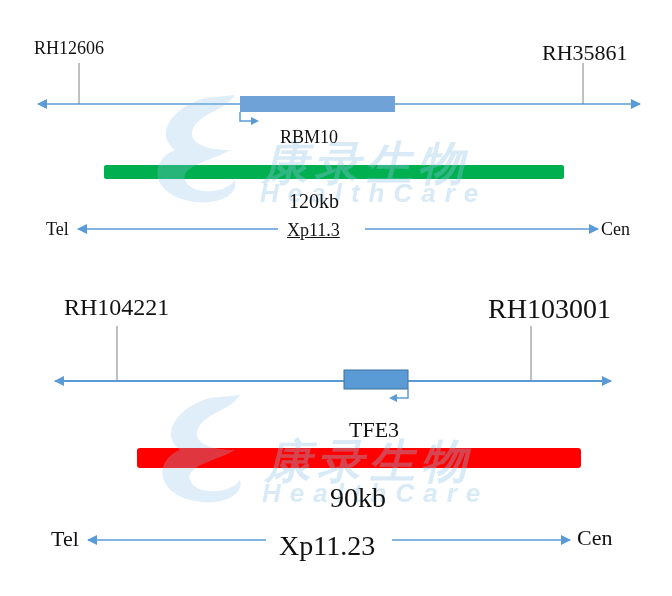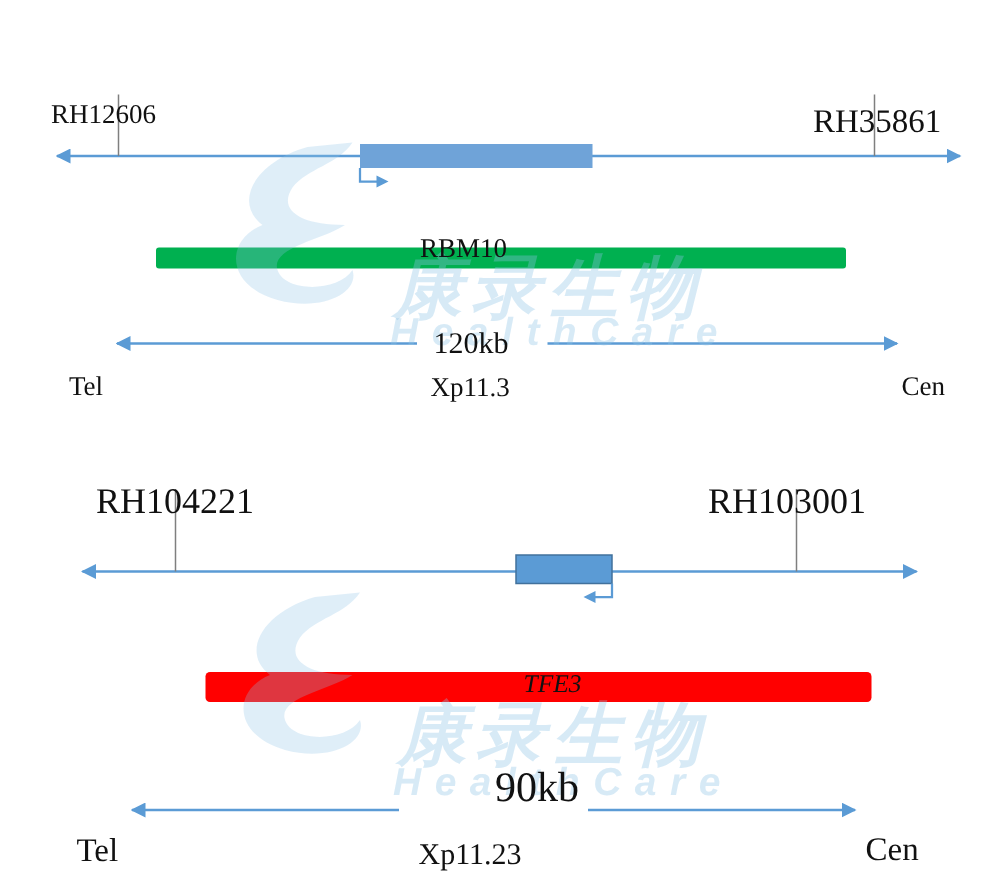--- a/index.html
+++ b/index.html
@@ -1,18 +1,18 @@
 <!DOCTYPE html>
 <html><head>
 <meta charset="utf-8">
 <style>
   html, body { margin: 0; padding: 0; background: #ffffff; }
   body { width: 672px; height: 596px; position: relative; overflow: hidden;
          font-family: "Liberation Serif", "DejaVu Serif", serif; color: #111; }
-  .label { position: absolute; white-space: nowrap; line-height: 1; margin-top: 28px; }
+  .label { position: absolute; white-space: nowrap; line-height: 1; }
   svg { position: absolute; left: 0; top: 0; }
   .watermark-text { font-family: "Liberation Sans", "DejaVu Sans", sans-serif; font-style: italic; font-weight: bold; }
   .bar { position: absolute; border-radius: 2px; }
 </style>
 </head>
 <body>
 
 <svg width="672" height="596" viewBox="0 0 672 596">
   <defs>
     <marker id="ah" markerWidth="8" markerHeight="8" refX="7" refY="4" orient="auto" markerUnits="userSpaceOnUse">
@@ -62,22 +62,22 @@
 <div class="label watermark-text" style="left:262px; top:140px; font-size:46px; color:rgba(140,195,230,0.35); letter-spacing:6px;">康录生物</div>
 <div class="label watermark-text" style="left:260px; top:180px; font-size:26px; color:rgba(140,195,230,0.35); letter-spacing:9px;">HealthCare</div>
 <div class="label watermark-text" style="left:265px; top:438px; font-size:46px; color:rgba(140,195,230,0.35); letter-spacing:6px;">康录生物</div>
 <div class="label watermark-text" style="left:262px; top:480px; font-size:26px; color:rgba(140,195,230,0.35); letter-spacing:9px;">HealthCare</div>
 
 <div class="label" style="left:34px; top:39px; font-size:18px;">RH12606</div>
 <div class="label" style="left:542px; top:42px; font-size:22px;">RH35861</div>
 <div class="label" style="left:280px; top:128px; font-size:18px;">RBM10</div>
 <div class="label" style="left:289px; top:191px; font-size:20px;">120kb</div>
 <div class="label" style="left:46px; top:220px; font-size:18px;">Tel</div>
-<div class="label" style="left:287px; top:221px; font-size:18px;">Xp11.3</div>
+<div class="label" style="left:287px; top:221px; font-size:18px;text-decoration:underline;">Xp11.3</div>
 <div class="label" style="left:601px; top:220px; font-size:18px;">Cen</div>
 
 <div class="label" style="left:64px; top:295px; font-size:24px;">RH104221</div>
-<div class="label" style="left:472px; top:295px; font-size:24px;text-align:center;">RH103001</div>
-<div class="label" style="left:349px; top:419px; font-size:17px;font-style:italic;">TFE3</div>
+<div class="label" style="left:488px; top:295px; font-size:28px;text-align:center;">RH103001</div>
+<div class="label" style="left:349px; top:419px; font-size:22px;">TFE3</div>
 <div class="label" style="left:330px; top:484px; font-size:28px;">90kb</div>
 <div class="label" style="left:51px; top:528px; font-size:22px;">Tel</div>
-<div class="label" style="left:279px; top:532px; font-size:20px;">Xp11.23</div>
+<div class="label" style="left:279px; top:532px; font-size:28px;">Xp11.23</div>
 <div class="label" style="left:577px; top:527px; font-size:22px;">Cen</div>
 
 </body></html>

